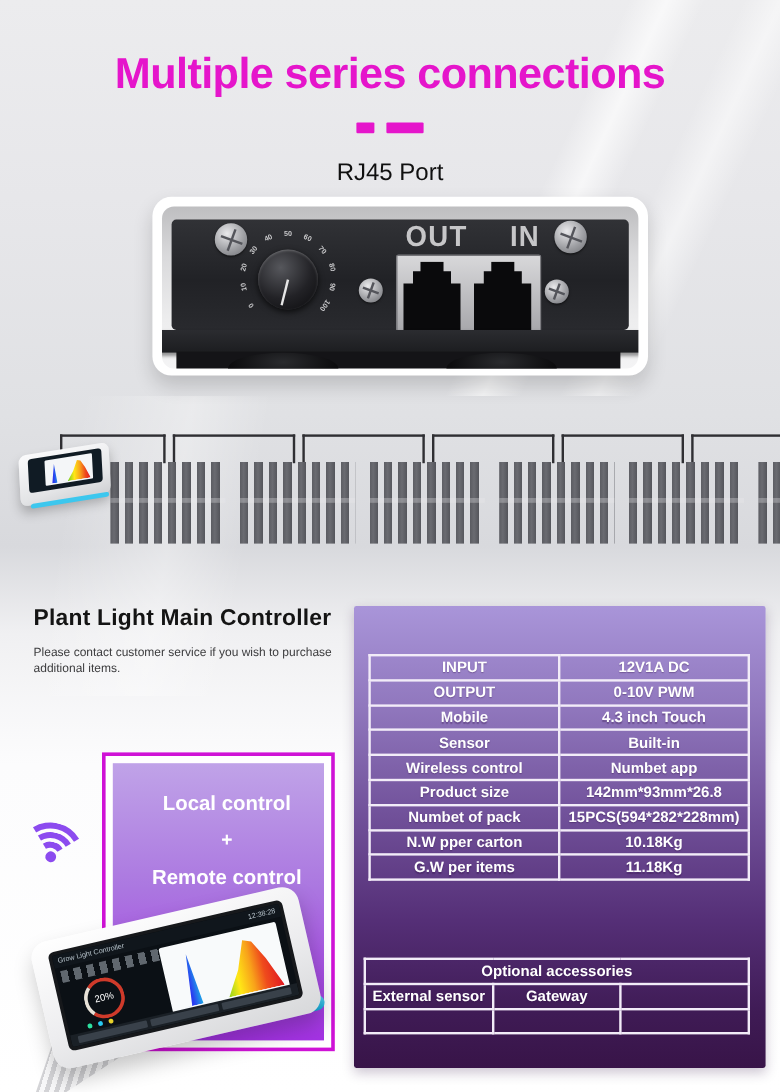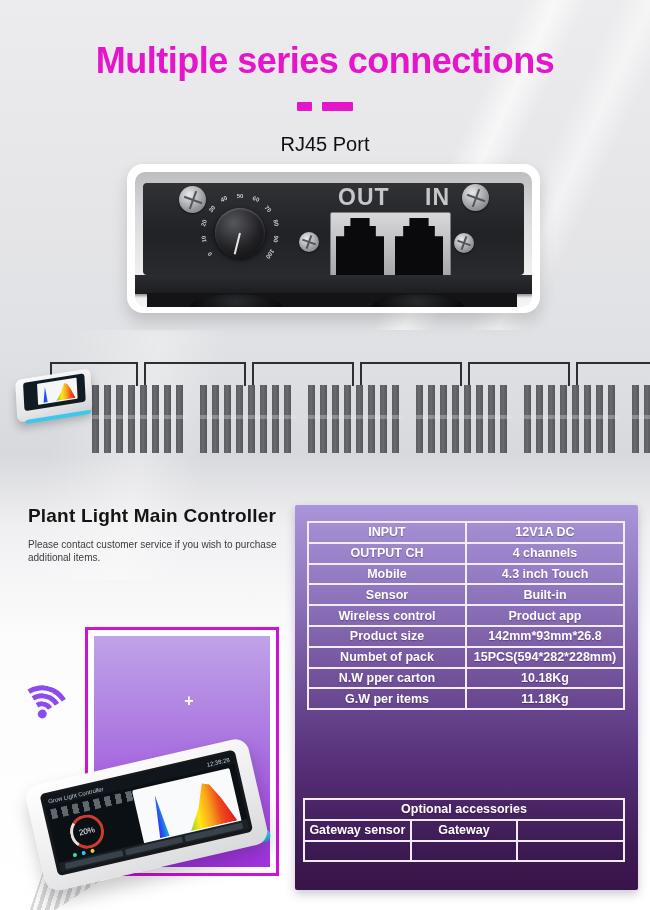--- a/index.html
+++ b/index.html
@@ -118,21 +118,21 @@
     background:linear-gradient(90deg,#2a3bf0 0 12%,#1f9be8 20%,#19b25a 34%,#8fd21e 46%,#ffe816 58%,#f8a21a 72%,#ef4b1c 84%,#e01822 100%);
     clip-path:polygon(0 100%,10% 100%,15% 6%,21% 100%,46% 100%,60% 55%,70% 4%,78% 10%,88% 45%,100% 100%);}
   .scr-bottom{position:absolute;left:0;right:0;bottom:0;height:10px;background:#1a2026;display:flex;gap:3px;padding:2px 6px;box-sizing:border-box;}
   .scr-bottom i{flex:1;background:#39414a;border-radius:1px;display:block;}
 
   
   .panel{position:absolute;left:295px;top:505px;width:343px;height:385px;border-radius:2px;
     background:linear-gradient(180deg,#a995d9 0%,#9077bd 22%,#71519a 45%,#552f77 68%,#3f1b55 88%,#381448 100%);
     box-shadow:0 4px 10px rgba(60,30,80,.25);}
   table{border-collapse:collapse;table-layout:fixed;}
-  .spec{position:absolute;left:12px;top:16px;width:318px;}
+  .spec{position:absolute;left:12px;top:40px;width:318px;}
   .spec td,.acc td{border:2px solid #f2ecf8;height:18.8px;color:#fff;font-size:12.5px;font-weight:bold;
     text-align:center;padding:0 2px;text-shadow:0 1px 1px rgba(40,10,60,.35);overflow:hidden;white-space:nowrap;}
   .spec td.l{width:152px;}
   .acc{position:absolute;left:8px;top:293px;width:322px;padding-left:24px;}
 </style>
 </head>
 <body>
 
 <div class="page">
   <div class="streak1"></div>
@@ -202,21 +202,23 @@
       </div>
     </div>
     <div class="mini-cyan"></div>
   </div>
 
   <div class="heading">Plant Light Main Controller</div>
   <div class="note">Please contact customer service if you wish to purchase additional items.</div>
 
   <div class="ctrlbox">
     <div class="ctrlbox-inner">
+      <div class="ctrl-line ctrl-l1">Local control</div>
       <div class="ctrl-line ctrl-plus">+</div>
+      <div class="ctrl-line ctrl-l2">Remote control</div>
     </div>
   </div>
 
   <div class="wifi">
     <span class="arc a1"></span>
     <span class="arc a2"></span>
     <span class="arc a3"></span>
     <span class="dot"></span>
   </div>
 
@@ -248,34 +250,34 @@
   </div>
 
   <div class="panel">
     <table class="spec">
       <tbody>
         <tr>
             <td class="l">INPUT</td>
             <td>12V1A DC</td>
           </tr>
         <tr>
-            <td class="l">OUTPUT CH</td>
-            <td>4 channels</td>
+            <td class="l">OUTPUT</td>
+            <td>0-10V  PWM</td>
           </tr>
         <tr>
             <td class="l">Mobile</td>
             <td>4.3 inch  Touch</td>
           </tr>
         <tr>
             <td class="l">Sensor</td>
             <td>Built-in</td>
           </tr>
         <tr>
             <td class="l">Wireless control</td>
-            <td>Product app</td>
+            <td>Numbet app</td>
           </tr>
         <tr>
             <td class="l">Product size</td>
             <td>142mm*93mm*26.8</td>
           </tr>
         <tr>
             <td class="l">Numbet of pack</td>
             <td>15PCS(594*282*228mm)</td>
           </tr>
         <tr>
@@ -287,21 +289,21 @@
             <td>11.18Kg</td>
           </tr>
       </tbody>
     </table>
     <table class="acc">
       <tbody>
         <tr>
           <td colspan="3">Optional accessories</td>
         </tr>
         <tr>
-          <td>Gateway sensor</td>
+          <td>External sensor</td>
           <td>Gateway</td>
           <td></td>
         </tr>
         <tr>
           <td></td>
           <td></td>
           <td></td>
         </tr>
       </tbody>
     </table>

